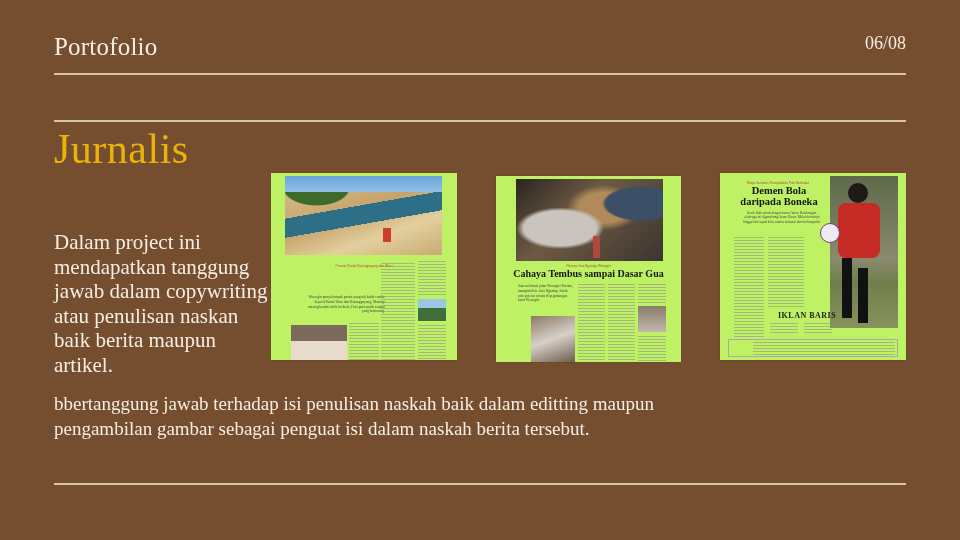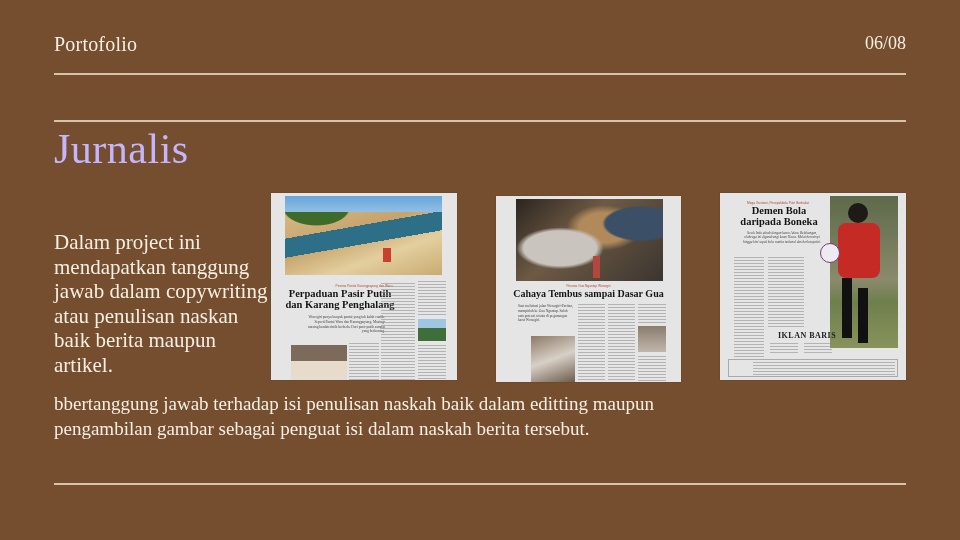--- a/index.html
+++ b/index.html
@@ -5,56 +5,55 @@
   html, body { margin: 0; padding: 0; }
   body {
     width: 960px; height: 540px; overflow: hidden;
     background: #744E2F;
     position: relative;
     font-family: "DejaVu Serif", "Liberation Serif", serif;
     color: #F6EEE3;
   }
   .hdr-left {
     position: absolute; left: 54px; top: 33px;
-    font-size: 20px; letter-spacing: 0.2px;
+    font-size: 25px; letter-spacing: 0.2px;
     font-family: "Liberation Serif", serif;
   }
   .hdr-right {
     position: absolute; right: 54px; top: 33px;
     font-size: 18px;
     font-family: "Liberation Serif", serif;
   }
   .rule {
     position: absolute; left: 54px; width: 852px; height: 2px;
     background: #D8C3AA;
   }
   .title {
     position: absolute; left: 54px; top: 128px;
     font-family: "Liberation Serif", serif;
     font-size: 42px; line-height: 42px;
-    color: #c4b5fd; letter-spacing: 0.5px;
+    color: #eab308; letter-spacing: 0.5px;
   }
   .title div { white-space: nowrap; }
   .desc {
     position: absolute; left: 54px; top: 230px; width: 220px;
     font-family: "Liberation Serif", serif;
     font-size: 21px; line-height: 24.6px;
   }
   .bottom-text {
     position: absolute; left: 54px; top: 392px; width: 620px;
     font-family: "Liberation Serif", serif;
     font-size: 19px; line-height: 24.6px;
   }
   .clip {
-    position: absolute; background: #e5e5e5;
+    position: absolute; background: #bef264;
     box-shadow: 0 0 1px rgba(0,0,0,0.3);
     overflow: hidden;
     font-family: "Liberation Serif", serif;
     color: #222;
-    margin-top: 20px;
   }
   .photo { position: absolute; }
   .kicker {
     position: absolute; left: 0; right: 0; text-align: center;
     font-size: 3.2px; color: #b24a3a; font-family: "Liberation Sans", sans-serif;
   }
   .headline {
     position: absolute; left: 0; right: 0; text-align: center;
     font-weight: bold; color: #151515; line-height: 1.0;
     font-family: "Liberation Serif", serif;
@@ -89,24 +88,20 @@
 
 <div class="clip" style="left:271px; top:173px; width:186px; height:187px;">
   <div class="photo" style="left:14px; top:3px; width:157px; height:79px;
        background:
          linear-gradient(to bottom, #6aa4d9 0%, #8fbfe6 20%, transparent 20%),
          radial-gradient(ellipse at 20% 15%, #3f6b2a 0 18%, transparent 19%),
          linear-gradient(170deg, transparent 0 40%, #2d6f86 40% 58%, transparent 58%),
          linear-gradient(160deg, #d9c08e 0%, #c7a36c 45%, #e3cf9e 70%, #c9ab73 100%);"></div>
   <div style="position:absolute; left:112px; top:55px; width:8px; height:14px; background:#c9412e;"></div>
   <div class="kicker" style="top:91px;">Pesona Pantai Karangpayung dan Waru</div>
-  <div class="headline" style="top:96px; font-size:10.5px; left:12px; right:60px;">
-    <div>Perpaduan Pasir Putih</div>
-    <div>dan Karang Penghalang</div>
-  </div>
   <div class="lead" style="left:34px; top:122px; width:80px; text-align:right; font-size:3.6px; line-height:4.8px;">Wonogiri punya banyak pantai yang tak kalah cantik. Seperti Pantai Waru dan Karangpayung. Masing-masing karakteristik berbeda. Dari pasir putih sampai yang berkarang.</div>
   <div class="photo" style="left:20px; top:152px; width:56px; height:35px; background:linear-gradient(to bottom,#7c6b5b 0 45%,#e7dccb 45%);"></div>
   <div class="col" style="left:78px; top:150px; width:30px; height:37px;"></div>
   <div class="col" style="left:110px; top:6px; width:34px; height:180px; top:90px; height:97px;"></div>
   <div class="col" style="left:147px; top:88px; width:28px; height:34px;"></div>
   <div class="photo" style="left:147px; top:126px; width:28px; height:22px; background:linear-gradient(to bottom,#9cc6e2 0 40%,#3f6e3a 40%);"></div>
   <div class="col" style="left:147px; top:152px; width:28px; height:35px;"></div>
 </div>
 
 <div class="clip" style="left:496px; top:176px; width:185px; height:186px;">

